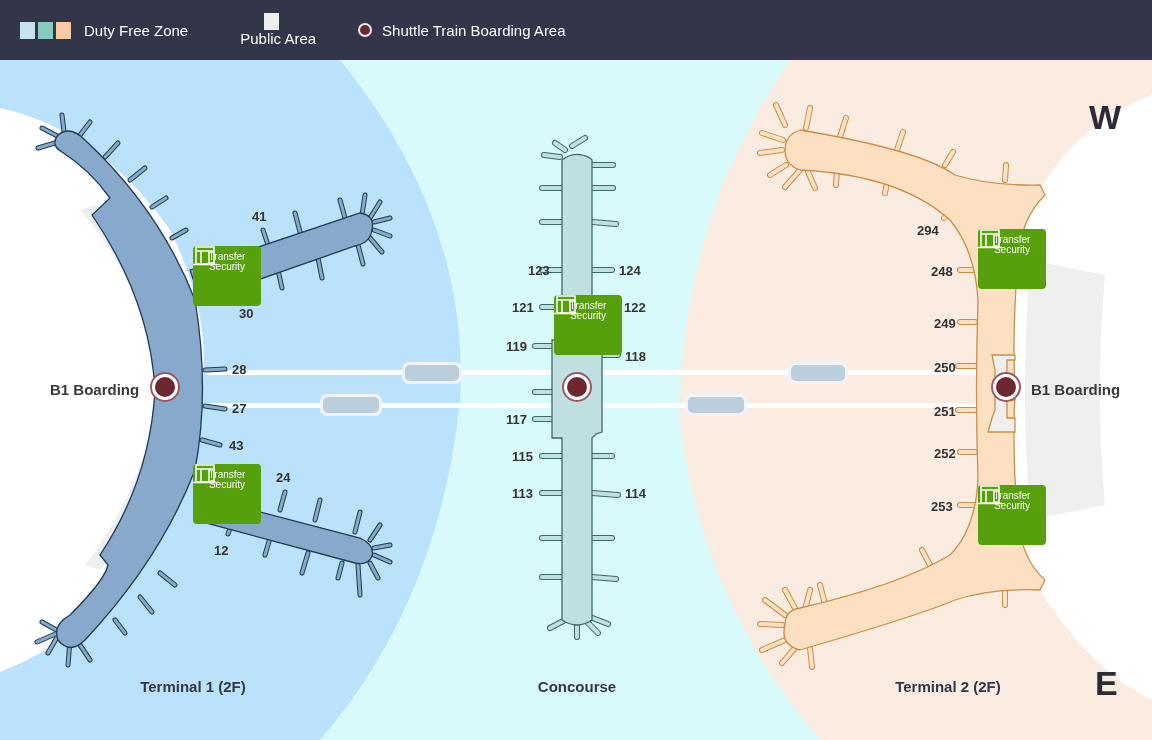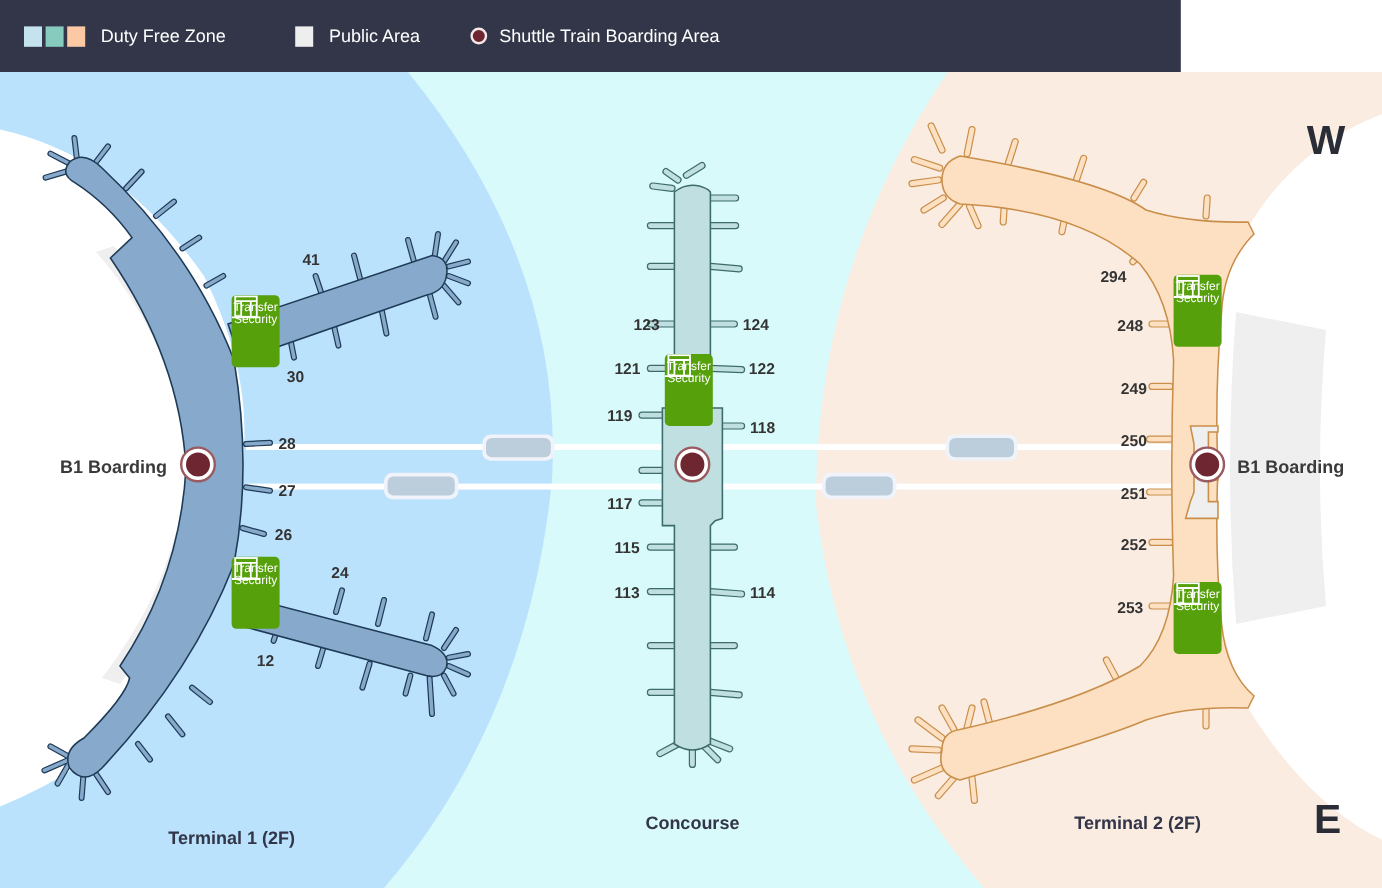--- a/index.html
+++ b/index.html
@@ -1,44 +1,44 @@
 <!DOCTYPE html>
 <html><head>
 <meta charset="utf-8">
 <style>
   html, body { margin:0; padding:0; }
   body { width:1152px; height:740px; overflow:hidden; background:#ffffff; font-family:"Liberation Sans", sans-serif; }
-  .legend-bar { position:absolute; left:0; top:0; width:984px; height:60px; background:#333649; display:flex; align-items:center; }
+  .legend-bar { position:absolute; left:0; top:0; width:1152px; height:60px; background:#333649; display:flex; align-items:center; }
   .legend-item { display:flex; align-items:center; color:#ffffff; font-size:15px; margin-right:40px; }
   .legend-item:first-child { margin-left:20px; }
   .swatch { width:15px; height:17px; display:inline-block; margin-right:3px; }
   .legend-label { margin-left:10px; }
   .legend-dot { width:14px; height:14px; border-radius:50%; background:#6e2630; border:2px solid #f3e9ea; box-sizing:border-box; display:inline-block; }
   .map { position:absolute; left:0; top:60px; width:1152px; height:680px; overflow:hidden; }
   .map svg { position:absolute; left:0; top:0; }
   .lbl { position:absolute; font-family:"Liberation Sans", sans-serif; font-weight:bold; color:#333333; font-size:13px; line-height:1; white-space:nowrap; }
   .area-lbl { position:absolute; font-weight:bold; color:#333649; font-size:15px; transform:translateX(-50%); white-space:nowrap; }
   .board-lbl { position:absolute; font-weight:bold; color:#3a3a3a; font-size:15px; white-space:nowrap; }
   .compass { position:absolute; font-weight:bold; color:#2b2d36; font-size:34px; }
-  .security { position:absolute; width:40px; height:60px; background:#55a00b; border-radius:4px; color:#ffffff; font-size:10px; text-align:center; line-height:10px; box-sizing:border-box; padding-top:6px; }
+  .security { position:absolute; width:68px; height:60px; background:#55a00b; border-radius:4px; color:#ffffff; font-size:10px; text-align:center; line-height:10px; box-sizing:border-box; padding-top:6px; }
   .security svg { display:block; margin:0 auto 4px auto; }
   .dot { position:absolute; width:30px; height:30px; border-radius:50%; background:#ffffff; border:2px solid #9b5a60; box-sizing:border-box; display:flex; align-items:center; justify-content:center; }
   .dot-inner { width:20px; height:20px; border-radius:50%; background:#6e2630; }
 </style>
 </head>
 <body>
 
 <div class="legend-bar">
   <div class="legend-item">
     <span class="swatch" style="background:#c5e3ef"></span>
     <span class="swatch" style="background:#86cbbd"></span>
     <span class="swatch" style="background:#fcc9a4"></span>
     <span class="legend-label">Duty Free Zone</span>
   </div>
-  <div class="legend-item" style="margin-left:18px;">
+  <div class="legend-item" style="margin-left:2px;flex-direction:column;">
     <span class="swatch" style="background:#eeeeee"></span>
     <span class="legend-label">Public Area</span>
   </div>
   <div class="legend-item" style="margin-left:2px;">
     <span class="legend-dot"></span>
     <span class="legend-label">Shuttle Train Boarding Area</span>
   </div>
 </div>
 
 <div class="map">
@@ -311,21 +311,21 @@
       <rect x="788" y="362" width="60" height="22" rx="7" fill="#f0f3fa"></rect>
       <rect x="791" y="365" width="54" height="16" rx="5" fill="#bccddc"></rect>
       <rect x="685" y="394" width="62" height="22" rx="7" fill="#f0f3fa"></rect>
       <rect x="688" y="397" width="56" height="16" rx="5" fill="#bccddc"></rect>
     </g>
   </svg>
 
   <div class="compass" style="left:1089px; top:38px;">W</div>
   <div class="compass" style="left:1095px; top:604px;">E</div>
 
-  <div class="area-lbl" style="left:193px; top:618px;margin-top:12px;">Terminal 1 (2F)</div>
+  <div class="area-lbl" style="left:193px; top:618px;">Terminal 1 (2F)</div>
   <div class="area-lbl" style="left:577px; top:618px;">Concourse</div>
   <div class="area-lbl" style="left:948px; top:618px;">Terminal 2 (2F)</div>
 
   <div class="board-lbl" style="left:50px; top:321px;">B1 Boarding</div>
   <div class="board-lbl" style="left:1031px; top:321px;">B1 Boarding</div>
 
   <div class="dot" style="left:150px; top:312px;">
       <div class="dot-inner"></div>
     </div>
   <div class="dot" style="left:562px; top:312px;">
@@ -398,21 +398,21 @@
         </g>
       </svg>
     <div>Transfer</div>
     <div>Security</div>
   </div>
 
   <div class="lbl" style="left:252px; top:150px;">41</div>
   <div class="lbl" style="left:239px; top:247px;">30</div>
   <div class="lbl" style="left:232px; top:303px;text-align:center;">28</div>
   <div class="lbl" style="left:232px; top:342px;">27</div>
-  <div class="lbl" style="left:229px; top:379px;">26</div>
+  <div class="lbl" style="left:229px; top:379px;">43</div>
   <div class="lbl" style="left:276px; top:411px;">24</div>
   <div class="lbl" style="left:214px; top:484px;">12</div>
 
   <div class="lbl" style="left:512px; top:204px;margin-left:16px;">123</div>
   <div class="lbl" style="left:512px; top:241px;">121</div>
   <div class="lbl" style="left:506px; top:280px;">119</div>
   <div class="lbl" style="left:506px; top:353px;">117</div>
   <div class="lbl" style="left:512px; top:390px;">115</div>
   <div class="lbl" style="left:512px; top:427px;">113</div>
   <div class="lbl" style="left:619px; top:204px;">124</div>

